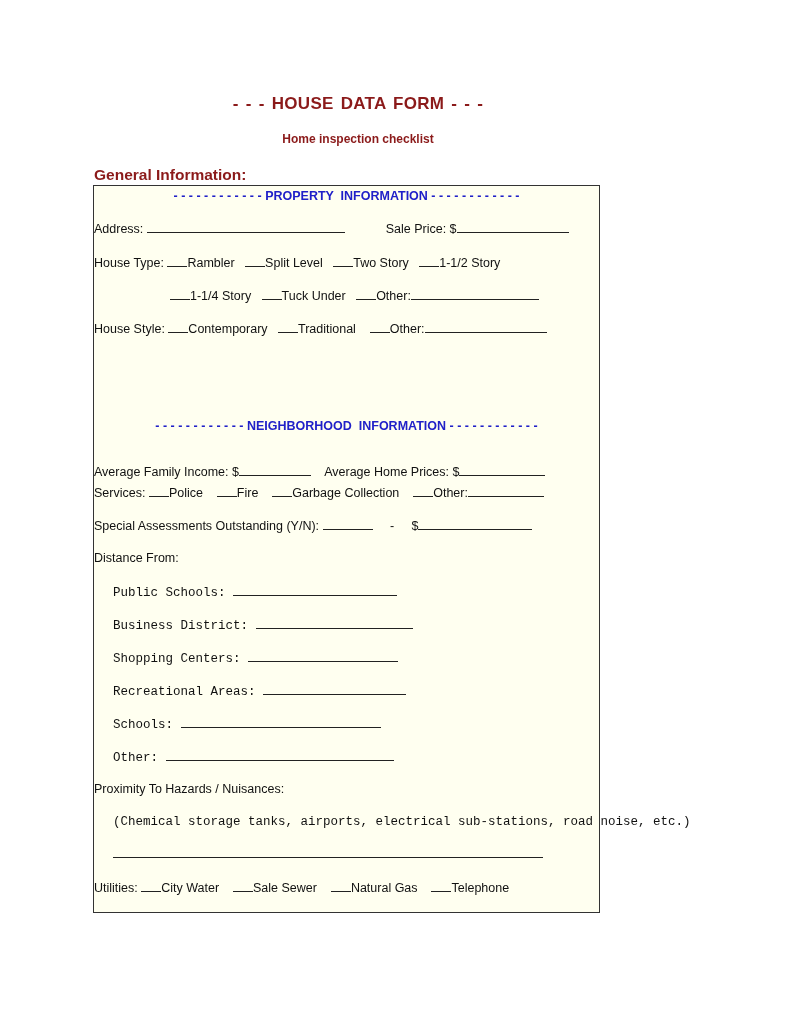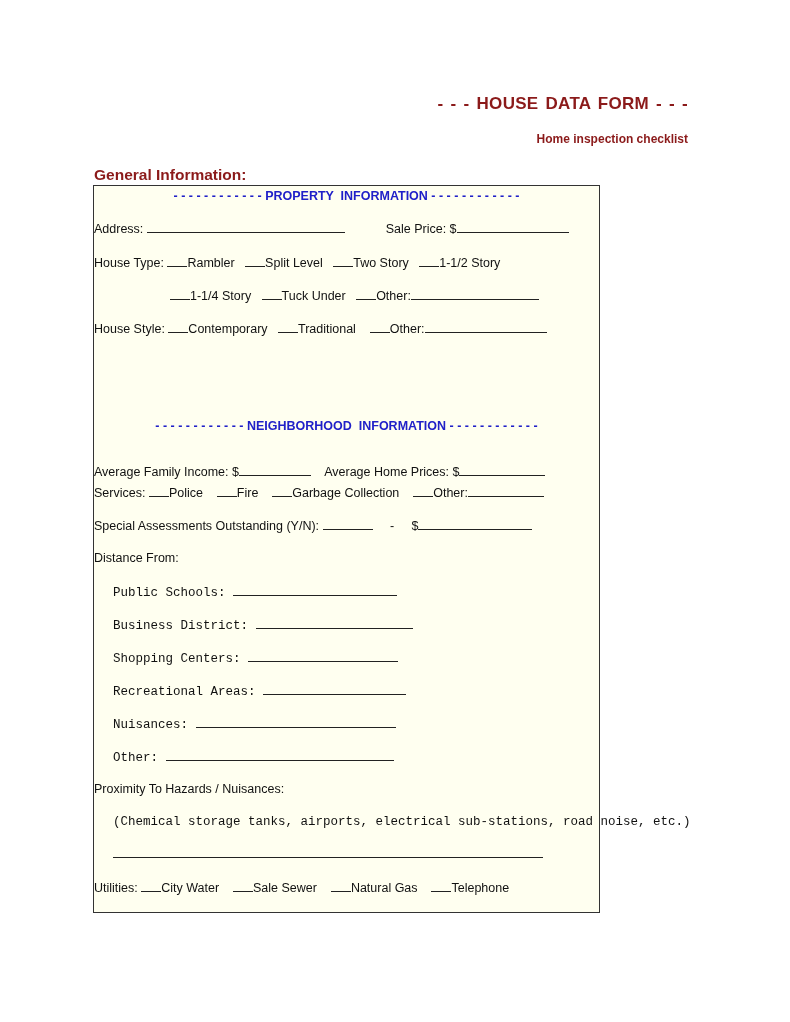--- a/index.html
+++ b/index.html
@@ -1,17 +1,17 @@
 <!DOCTYPE html>
 <html><head>
 <meta charset="utf-8">
 <style>
   html, body { margin:0; padding:0; background:#ffffff; }
   body { width:790px; height:1022px; position:relative; font-family:"Liberation Sans", sans-serif; color:#111; }
-  .title { position:absolute; left:4px; width:684px; text-align:right; color:#8b1a1a; font-weight:bold; }
+  .title { position:absolute; left:16px; width:684px; text-align:center; color:#8b1a1a; font-weight:bold; }
   #t1 { top:94px; font-size:17px; letter-spacing:0.3px; word-spacing:2px; }
   #t2 { top:132px; font-size:12px; }
   #gen { position:absolute; left:94px; top:166px; color:#8b1a1a; font-weight:bold; font-size:15.5px; }
   #box { position:absolute; left:93px; top:185px; width:505px; height:726px; border:1.5px solid #333; background:#fffff0; }
   .row { position:absolute; left:0; font-size:12.5px; white-space:pre; }
   .b { font-weight:normal; }
   .sec { position:absolute; left:0; width:505px; text-align:center; color:#2020c8; font-weight:bold; font-size:12.5px; white-space:pre; }
   .u { display:inline-block; border-bottom:1.3px solid #222; height:11px; vertical-align:baseline; }
   .ind { left:19px;font-family:Liberation Mono, monospace; }
 </style>
@@ -41,21 +41,21 @@
   <div class="row" style="top:299px"><span class="b">Services:</span> <span class="u" style="width:20px"></span><span>Police</span>    <span class="u" style="width:20px"></span><span>Fire</span>    <span class="u" style="width:20px"></span><span>Garbage Collection</span>    <span class="u" style="width:20px"></span><span>Other:</span><span class="u" style="width:76px"></span></div>
 
   <div class="row" style="top:332px"><span class="b">Special Assessments Outstanding (Y/N):</span> <span class="u" style="width:50px"></span>     <span>-</span>     <span>$</span><span class="u" style="width:114px"></span></div>
 
   <div class="row b" style="top:365px">Distance From:</div>
 
   <div class="row ind" style="top:398px"><span>Public Schools:</span> <span class="u" style="width:164px"></span></div>
   <div class="row ind" style="top:431px"><span>Business District:</span> <span class="u" style="width:157px"></span></div>
   <div class="row ind" style="top:464px"><span>Shopping Centers:</span> <span class="u" style="width:150px"></span></div>
   <div class="row ind" style="top:497px"><span>Recreational Areas:</span> <span class="u" style="width:143px"></span></div>
-  <div class="row ind" style="top:530px"><span>Nuisances:</span> <span class="u" style="width:200px"></span></div>
+  <div class="row ind" style="top:530px"><span>Schools:</span> <span class="u" style="width:200px"></span></div>
   <div class="row ind" style="top:563px"><span>Other:</span> <span class="u" style="width:228px"></span></div>
 
   <div class="row b" style="top:596px">Proximity To Hazards / Nuisances:</div>
   <div class="row ind" style="top:629px">(Chemical storage tanks, airports, electrical sub-stations, road noise, etc.)</div>
   <div class="row ind" style="top:660px"><span class="u" style="width:430px"></span></div>
 
   <div class="row" style="top:694px"><span class="b">Utilities:</span> <span class="u" style="width:20px"></span><span>City Water</span>    <span class="u" style="width:20px"></span><span>Sale Sewer</span>    <span class="u" style="width:20px"></span><span>Natural Gas</span>    <span class="u" style="width:20px"></span><span>Telephone</span></div>
 </div>
 
 </body></html>

